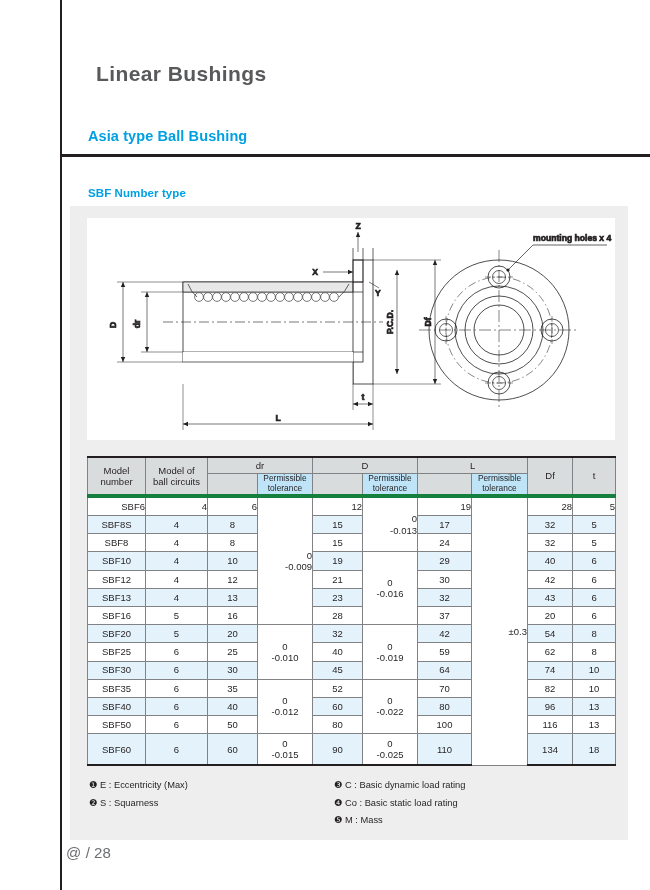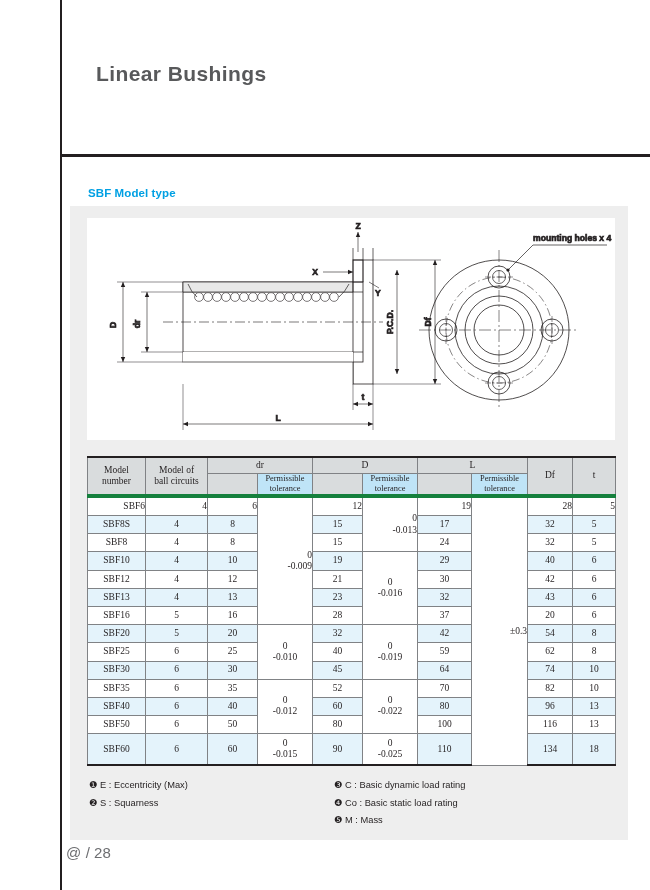--- a/index.html
+++ b/index.html
@@ -101,21 +101,20 @@
     top: 456px;
     width: 528px;
   }
   table.spec {
     border-collapse: collapse;
     width: 528px;
     table-layout: fixed;
     background: #ffffff;
     font-size: 9.5px;
     color: #231f20;
-    font-family: Liberation Serif, serif;
   }
   table.spec td, table.spec th {
     border: 1px solid #808285;
     text-align: center;
     vertical-align: middle;
     padding: 0;
     font-weight: normal;
     line-height: 1.18;
   }
   thead th {
@@ -195,22 +194,23 @@
 <body>
 
 <div id="page">
 
   <div class="left-rule"></div>
 
   <div class="title-block">
     <h1 class="main-title">Linear Bushings</h1>
   </div>
 
+  <h2 class="sub-title">Asia type Ball Bushing</h2>
   <div class="black-rule"></div>
-  <h3 class="section-title">SBF Model type</h3>
+  <h3 class="section-title">SBF Number type</h3>
 
   <div class="panel"></div>
 
   <div class="drawing-box">
     <svg width="528" height="222" viewBox="0 0 528 222">
       <g stroke="#231f20" fill="none" stroke-width="0.7">
 
         <rect x="96" y="64" width="180" height="80" stroke-width="0.8"></rect>
 
         <line x1="96" y1="74" x2="276" y2="74"></line>

